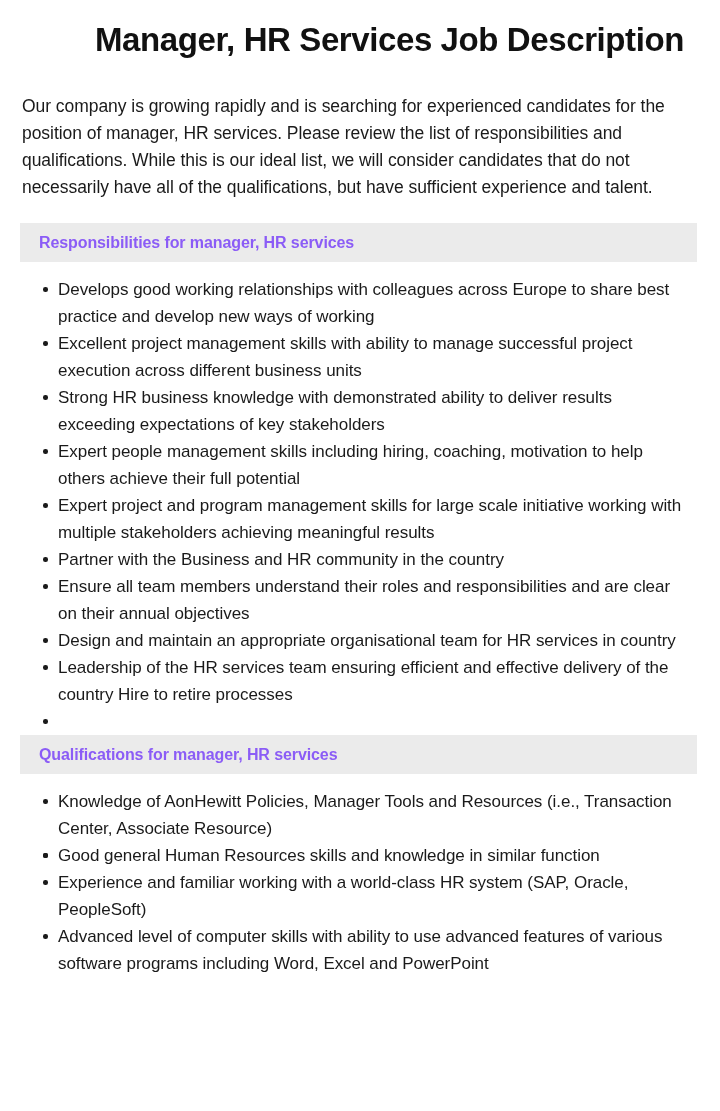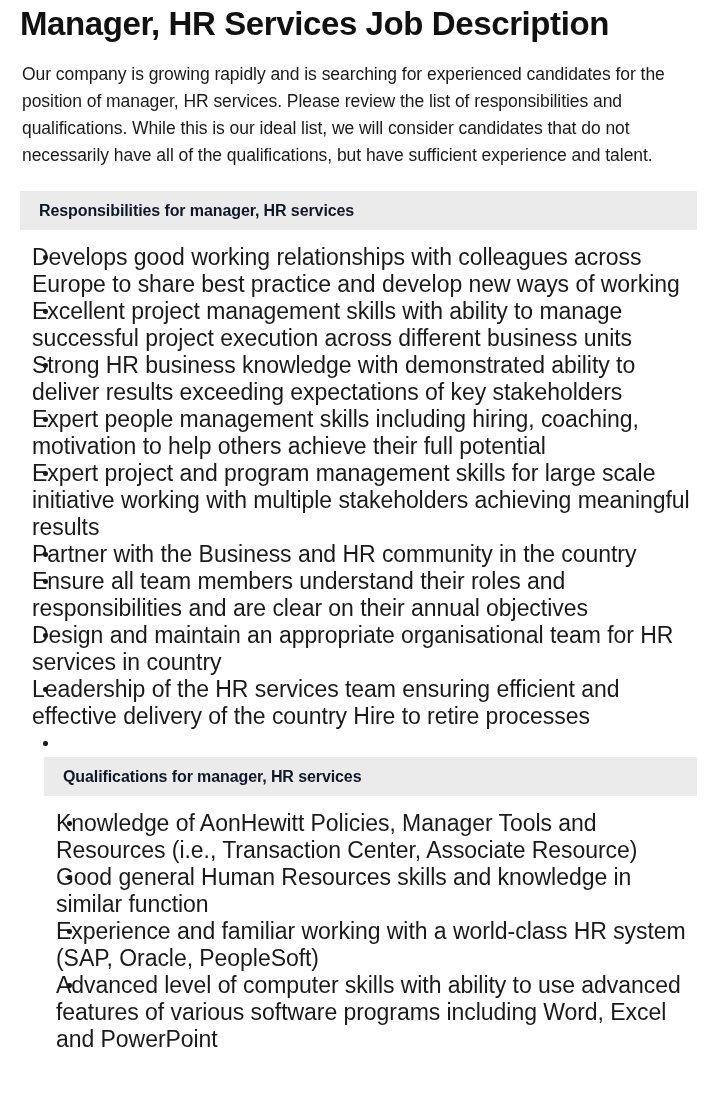--- a/index.html
+++ b/index.html
@@ -18,23 +18,23 @@
     width: 720px;
     height: 1111px;
     box-sizing: border-box;
     background: #ffffff;
     position: relative;
   }
   .page-title {
     font-size: 33px;
     font-weight: bold;
     letter-spacing: -0.4px;
-    text-align: left;
+    text-align: right;
     color: #111111;
-    margin: 0;
+    margin: 16px;
     padding: 4px 20px 0 20px;
     line-height: 40px;
   }
   .intro {
     font-size: 17.5px;
     line-height: 27px;
     color: #1a1a1a;
     margin: 0;
     padding: 17px 4px 0 22px;
     letter-spacing: -0.05px;
@@ -42,48 +42,47 @@
   .section {
     margin: 0;
     padding: 0;
   }
   .section-header {
     background: #ebebeb;
     margin: 0 23px 0 20px;
     padding: 10px 0 10px 19px;
     font-size: 16px;
     font-weight: bold;
-    color: #0f172a;
+    color: #8b5cf6;
     line-height: 19px;
     letter-spacing: -0.1px;
   }
   .section-responsibilities {
     margin-top: 22px;
   }
   .section-qualifications {
     margin-top: 27px;
-    margin-left: 24px;
   }
   ul.bullets {
     list-style: none;
     margin: 0;
     padding: 0;
   }
   ul.bullets.resp-list {
     padding-top: 14px;
   }
   ul.bullets.qual-list {
     padding-top: 14px;
   }
   ul.bullets li {
     position: relative;
-    font-size: 23px;
+    font-size: 17px;
     line-height: 27px;
     color: #1a1a1a;
-    padding: 0 30px 0 32px;
+    padding: 0 30px 0 58px;
     margin: 0;
     letter-spacing: -0.05px;
   }
   ul.bullets li .dot {
     position: absolute;
     left: 43px;
     top: 11px;
     width: 4.5px;
     height: 4.5px;
     border-radius: 50%;

